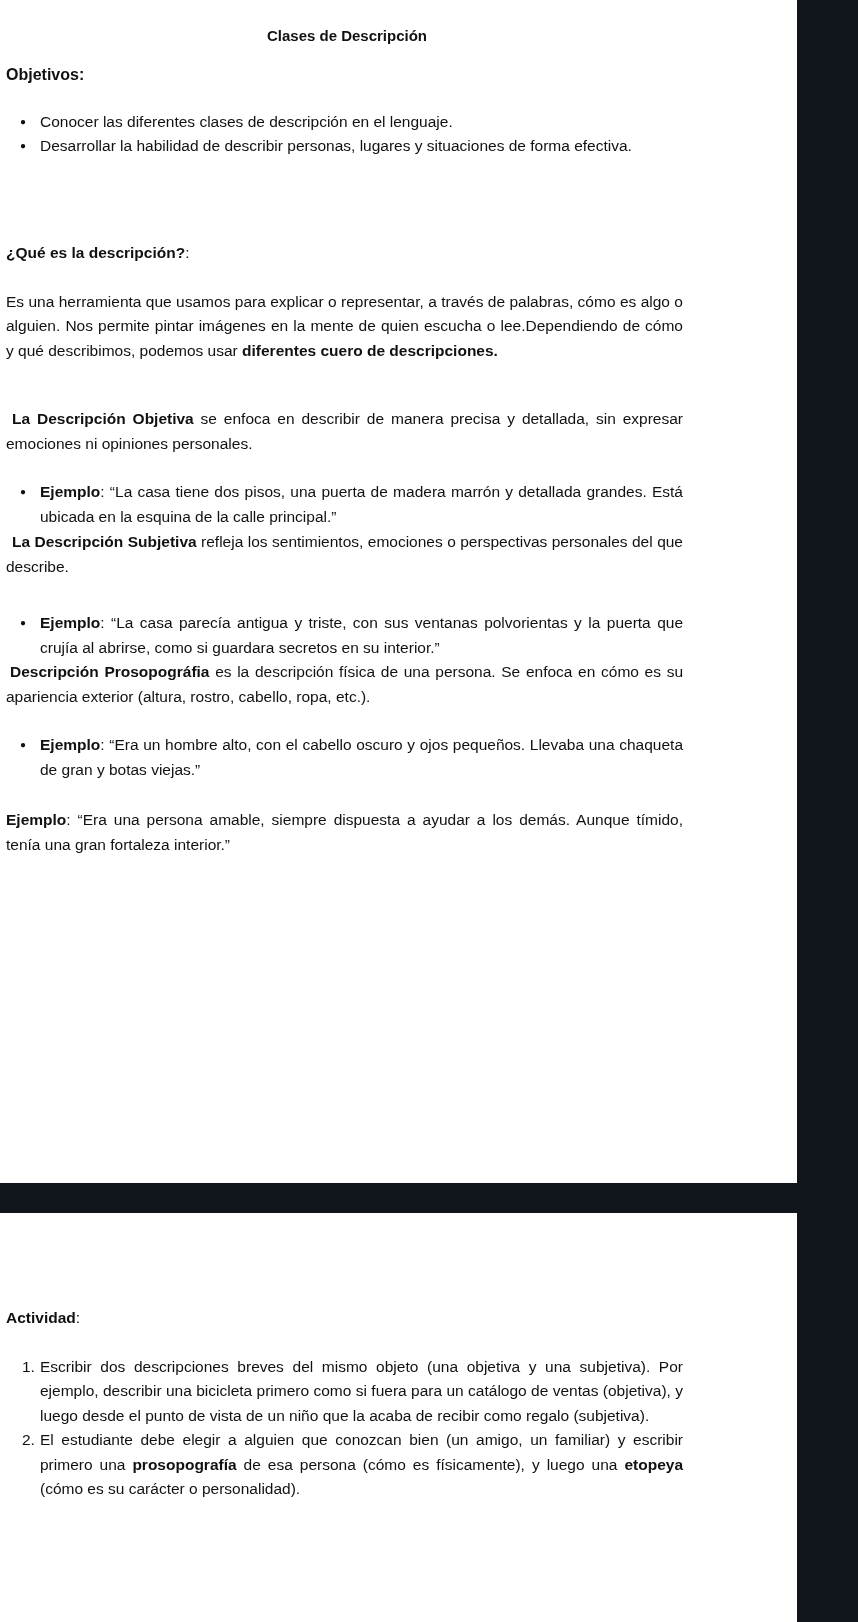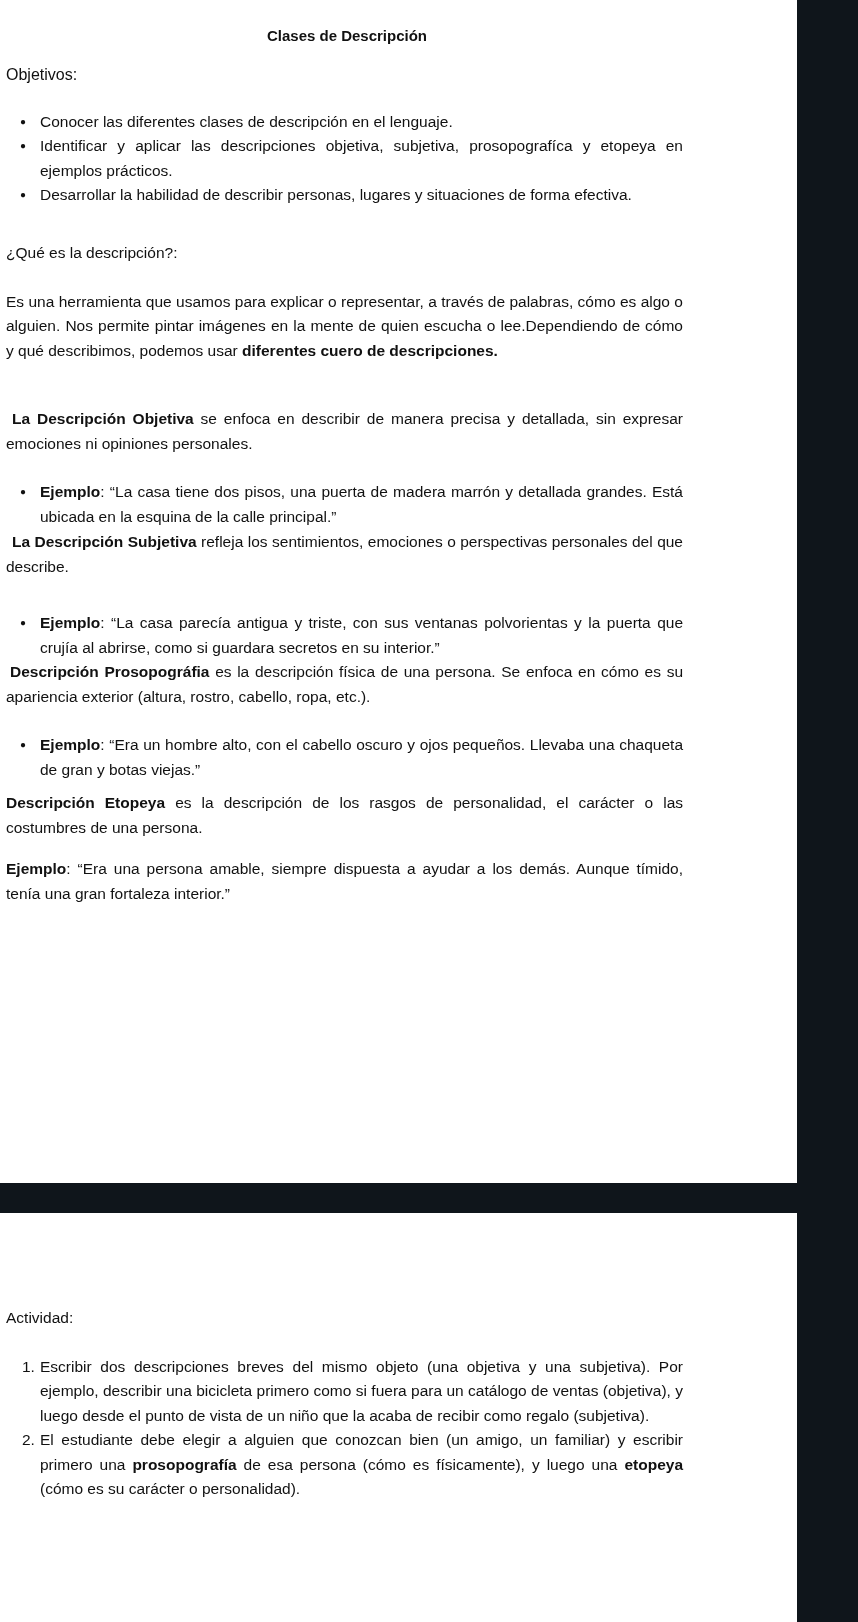--- a/index.html
+++ b/index.html
@@ -9,21 +9,21 @@
       font-family: "Liberation Sans", sans-serif;
       font-size: 15.5px; line-height: 24.5px;
     }
     .right-gutter { position: absolute; left: 797px; top: 0; width: 61px; height: 1622px; background: #0f151b; }
     .page-gap { position: absolute; left: 0; top: 1183px; width: 797px; height: 30px; background: #0f151b; }
     .page { position: absolute; left: 0; width: 797px; }
     .page1 { top: 0; height: 1183px; }
     .page2 { top: 1213px; height: 491px; }
     .content { position: absolute; left: 6px; width: 677px; }
     .title { position: absolute; top: 24px; left: 0; width: 694px; text-align: center; font-weight: bold; font-size: 15px; }
-    .h { font-weight: normal; }
+    .h { font-weight: bold; }
     p { margin: 0; text-align: justify; }
     ul, ol { margin: 0; padding: 0; }
     li { text-align: justify; }
     ul.bul { list-style: none; }
     ul.bul li { position: relative; padding-left: 34px; }
     ul.bul li::before { content: "\25CF"; position: absolute; left: 14px; top: 0; font-size: 10px; }
     ol.num { list-style: none; }
     ol.num li { position: relative; padding-left: 34px; }
     ol.num li .n { position: absolute; left: 16px; top: 0; }
     .block { position: absolute; left: 0; width: 677px; }
@@ -36,21 +36,20 @@
 <div class="page-gap"></div>
 
 <div class="page page1">
   <div class="title">Clases de Descripción</div>
 
   <div class="content" style="top:0;">
     <div class="block" style="top:63px;">
       <p class="h" style="font-size:16px;">Objetivos:</p>
       <ul class="bul" style="margin-top:22px;">
         <li>Conocer las diferentes clases de descripción en el lenguaje.</li>
-        <li>Identificar y aplicar las descripciones objetiva, subjetiva, prosopografíca y etopeya en ejemplos prácticos.</li>
         <li>Desarrollar la habilidad de describir personas, lugares y situaciones de forma efectiva.</li>
       </ul>
     </div>
 
     <div class="block" style="top:241px;">
       <p><span class="h">¿Qué es la descripción?</span><span>:</span></p>
       <p style="margin-top:24px;"><span>Es una herramienta que usamos para explicar o representar, a través de palabras, cómo es algo o alguien. Nos permite pintar imágenes en la mente de quien escucha o lee.Dependiendo de cómo y qué describimos, podemos usar </span><b>diferentes cuero de descripciones.</b></p>
     </div>
 
     <div class="block" style="top:407px;">
@@ -68,21 +67,20 @@
     </div>
 
     <div class="block" style="top:660px;">
       <p style="text-indent:4px;"><b>Descripción Prosopográfia</b><span> es la descripción física de una persona. Se enfoca en cómo es su apariencia exterior (altura, rostro, cabello, ropa, etc.).</span></p>
       <ul class="bul" style="margin-top:24px;">
         <li><b>Ejemplo</b><span>: “Era un hombre alto, con el cabello oscuro y ojos pequeños. Llevaba una chaqueta de gran y botas viejas.”</span></li>
       </ul>
     </div>
 
     <div class="block" style="top:791px;">
-      <p><b>Descripción Etopeya</b><span> es la descripción de los rasgos de personalidad, el carácter o las costumbres de una persona.</span></p>
       <p style="margin-top:17px;"><b>Ejemplo</b><span>: “Era una persona amable, siempre dispuesta a ayudar a los demás. Aunque tímido, tenía una gran fortaleza interior.”</span></p>
     </div>
   </div>
 </div>
 
 <div class="page page2">
   <div class="content" style="top:0;">
     <div class="block" style="top:93px;">
       <p><span class="h">Actividad</span><span>:</span></p>
       <ol class="num" style="margin-top:24px;">

